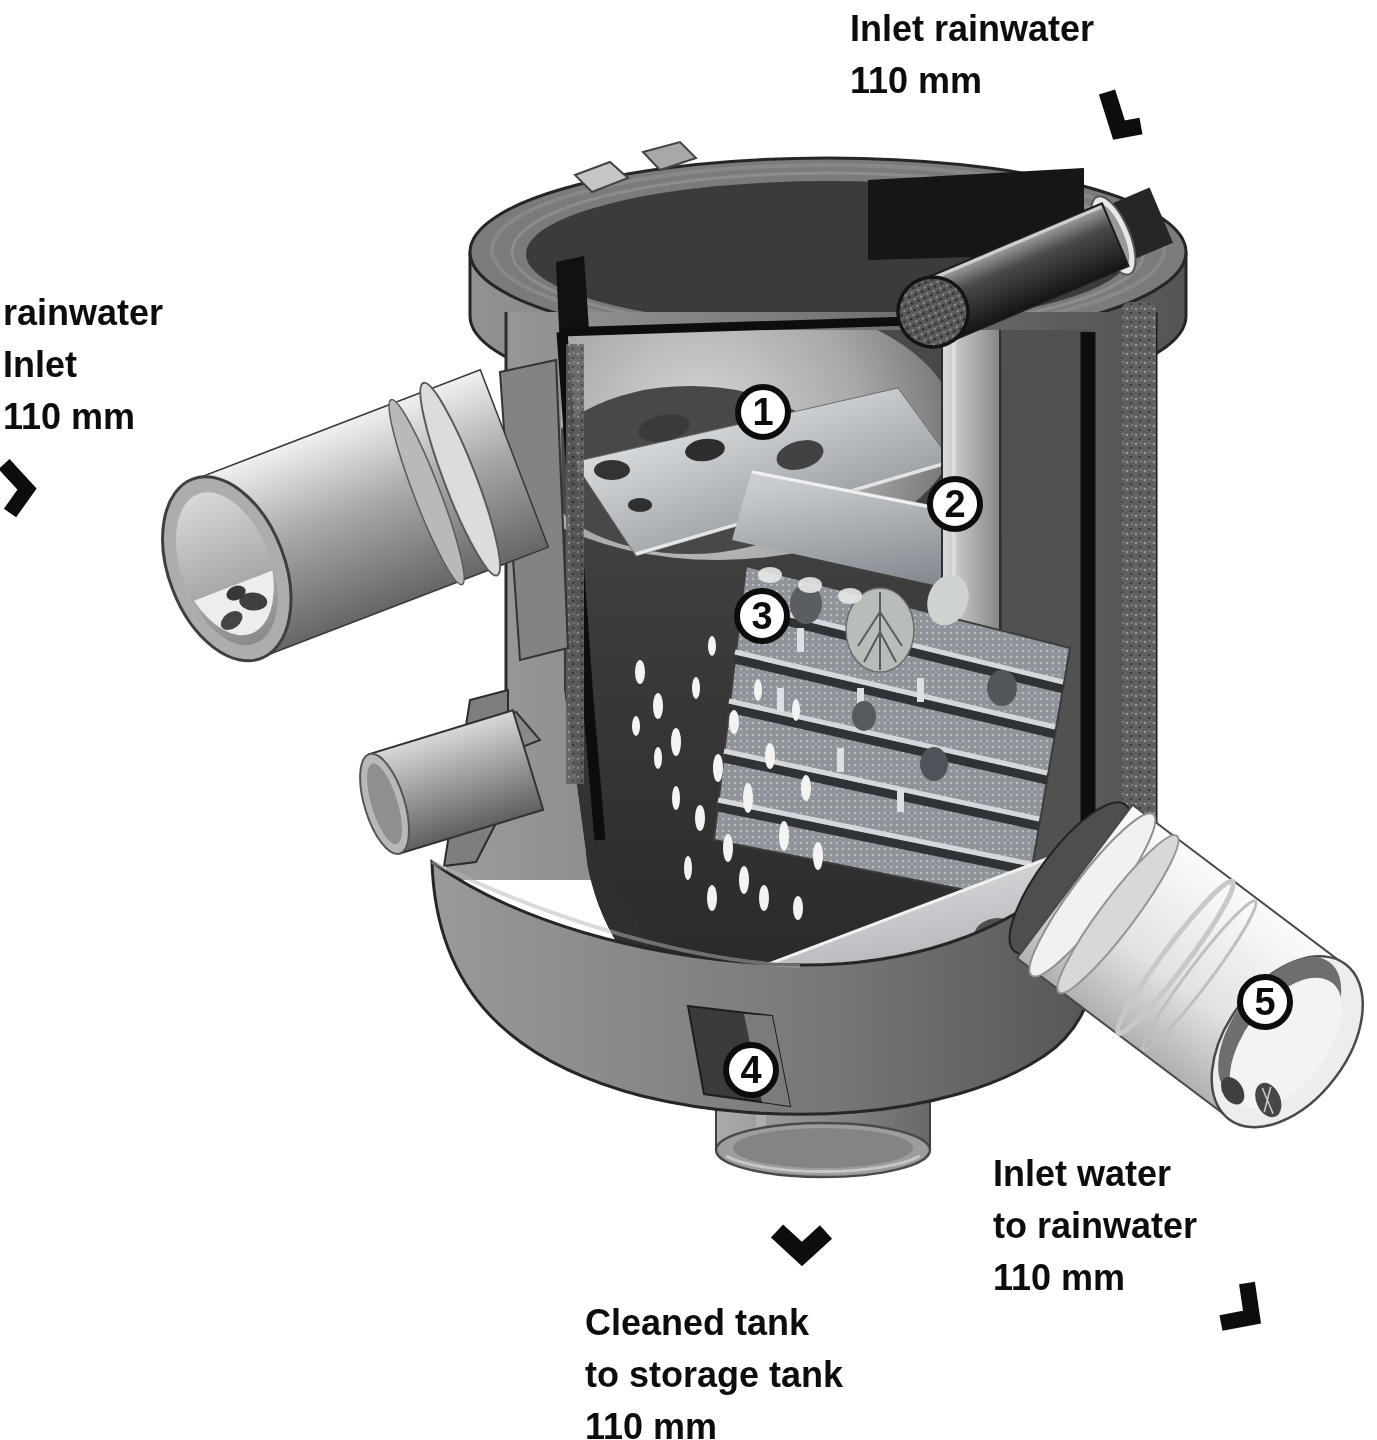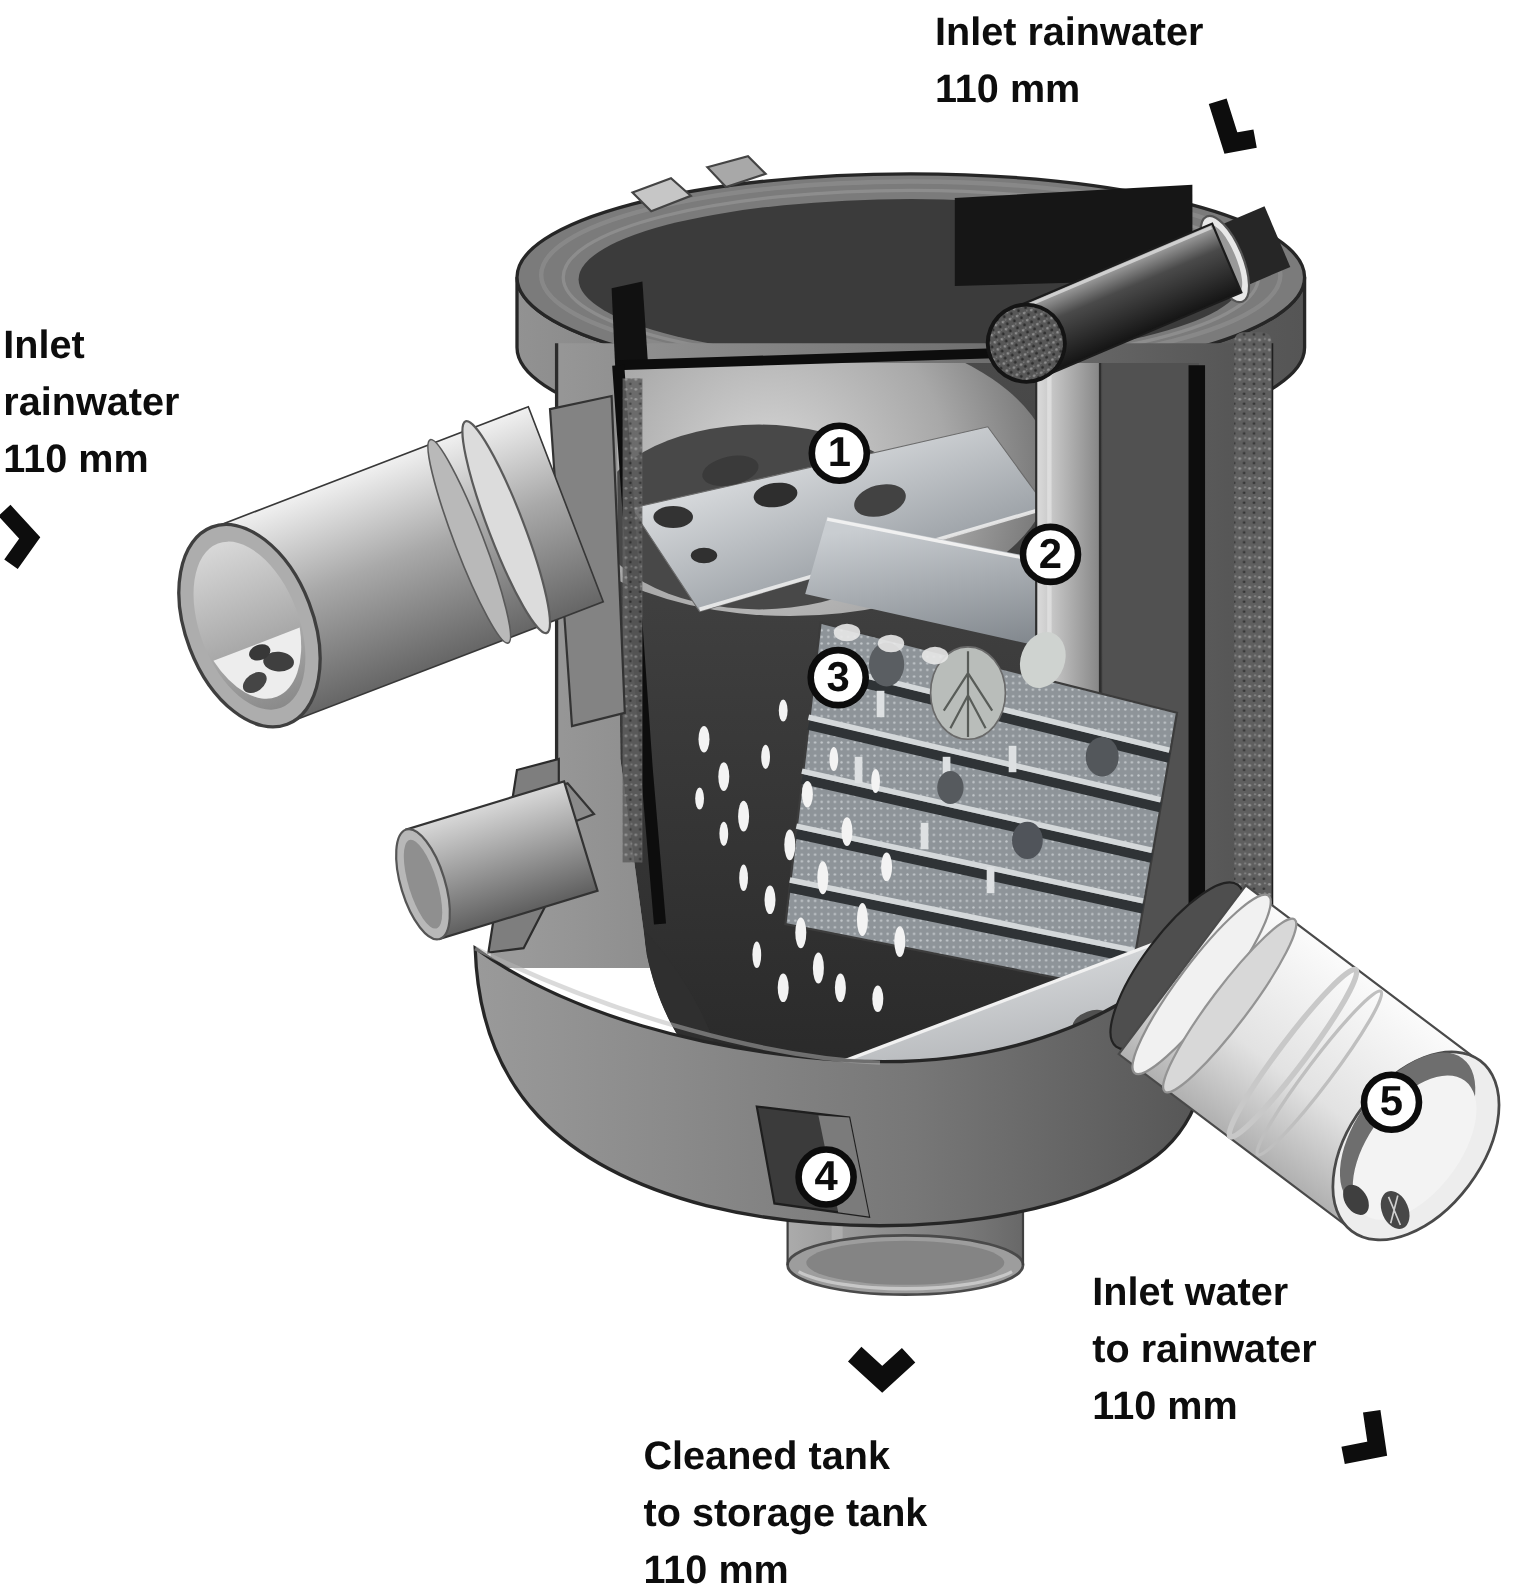--- a/index.html
+++ b/index.html
@@ -317,22 +317,22 @@
     <polyline points="1247,1283 1252,1317 1221,1323" stroke-width="16"></polyline>
   </g>
 </svg>
 
 <div class="label" style="left:838px;top:3px;margin-left:12px;">
   <span>Inlet rainwater</span>
   <span>110 mm</span>
 </div>
 
 <div class="label" style="left:3px;top:287px;">
+  <span>rainwater</span>
   <span>Inlet</span>
-  <span>rainwater</span>
   <span>110 mm</span>
 </div>
 
 <div class="label" style="left:585px;top:1297px;">
   <span>Cleaned tank</span>
   <span>to storage tank</span>
   <span>110 mm</span>
 </div>
 
 <div class="label" style="left:993px;top:1148px;">

